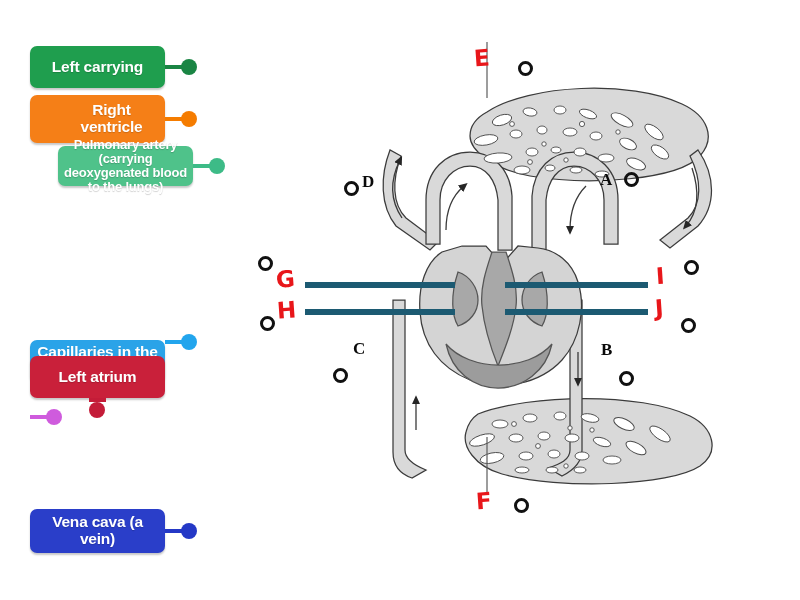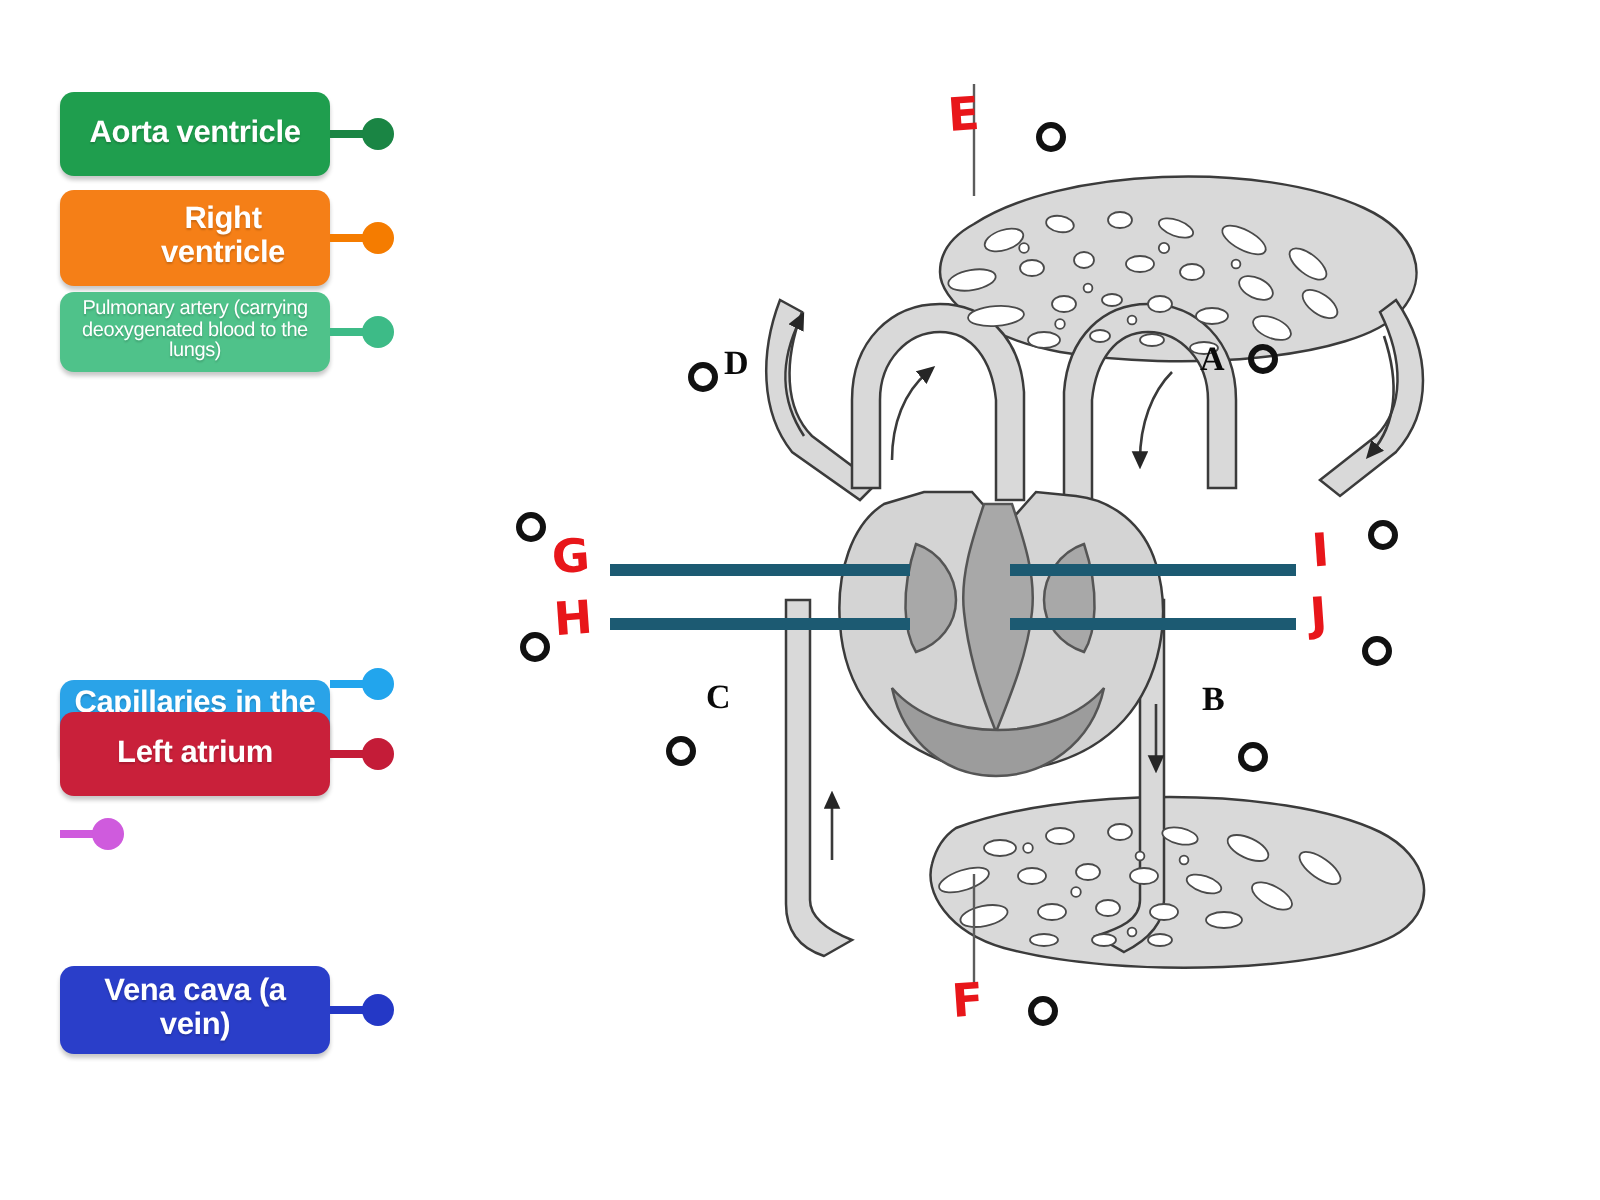--- a/index.html
+++ b/index.html
@@ -23,21 +23,21 @@
     text-align:center;
     display:flex;align-items:center;justify-content:center;
     line-height:1.08;
     box-sizing:border-box;
     padding:3px 4px;
     box-shadow:0 2px 2px rgba(0,0,0,.22);
     text-shadow:0 1px 1px rgba(0,0,0,.18);
     letter-spacing:-0.2px;
   }
   .label-box.big{font-size:15.5px;}
-  .label-box.small{font-size:10px;font-weight:normal;}
+  .label-box.small{font-size:13px;font-weight:bold;margin-left:28px;}
   .stem{height:4px;width:17px;}
   .dot{width:16px;height:16px;border-radius:50%;margin-left:-1px;}
 
   
   .diagram{position:absolute;left:230px;top:0;width:570px;height:600px;}
   svg{display:block;}
 
   .mark{position:absolute;font-weight:bold;}
   .mark.black{font-family:"Liberation Serif", serif;color:#0a0a0a;font-size:17px;}
   .mark.red{font-family:"DejaVu Sans", sans-serif;color:#e8161a;font-size:23px;
@@ -47,49 +47,49 @@
     border:3.4px solid #111111;box-sizing:border-box;background:transparent;
   }
 </style>
 </head>
 <body>
 
 <div id="stage">
 
   <div class="label-col">
       <div class="label-row" style="top: 46px;">
-        <div class="label-box big" style="background: rgb(31, 158, 78); height: 42px;">Aorta ventricle</div>
+        <div class="label-box big" style="background: rgb(31, 158, 78); height: 42px;">Left carrying</div>
         <div class="stem" style="background: rgb(26, 133, 68);"></div>
         <div class="dot" style="background: rgb(26, 133, 68);"></div>
       </div>
       <div class="label-row" style="top: 95px;">
         <div class="label-box big" style="background: rgb(245, 127, 23); height: 48px; padding-left: 32px;">Right ventricle</div>
         <div class="stem" style="background: rgb(245, 124, 0);"></div>
         <div class="dot" style="background: rgb(245, 124, 0);"></div>
       </div>
       <div class="label-row" style="top: 146px;">
         <div class="label-box small" style="background: rgb(79, 194, 138); height: 40px;">Pulmonary artery (carrying deoxygenated blood to the lungs)</div>
         <div class="stem" style="background: rgb(61, 187, 135);"></div>
         <div class="dot" style="background: rgb(61, 187, 135);"></div>
       </div>
       <div class="label-row" style="top: 302px;">
         <div class="label-box big" style="background: rgb(42, 163, 232); height: 42px; margin-top: 38px;">Capillaries in the muscles</div>
         <div class="stem" style="background: rgb(34, 165, 237);"></div>
         <div class="dot" style="background: rgb(34, 165, 237);"></div>
       </div>
-      <div class="label-row" style="top: 356px;">
+      <div class="label-row" style="top: 356px; flex-direction: column;">
         <div class="label-box big" style="background: rgb(201, 32, 58); height: 42px;">Left atrium</div>
         <div class="stem" style="background: rgb(196, 28, 56);"></div>
         <div class="dot" style="background: rgb(196, 28, 56);"></div>
       </div>
       <div class="label-row" style="top: 409px;">
         <div class="stem" style="background: rgb(207, 91, 221);"></div>
         <div class="dot" style="background: rgb(207, 91, 221);"></div>
       </div>
-      <div class="label-row" style="top: 483px;">
+      <div class="label-row" style="top: 509px;">
         <div class="label-box big" style="background: rgb(42, 62, 201); height: 44px;">Vena cava (a vein)</div>
         <div class="stem" style="background: rgb(36, 56, 198);"></div>
         <div class="dot" style="background: rgb(36, 56, 198);"></div>
       </div>
     </div>
 
   <div class="diagram">
     <svg width="570" height="600" viewBox="0 0 570 600">
       <defs>
         <marker id="ah" markerWidth="7" markerHeight="7" refX="3.4" refY="3.2" orient="auto">

